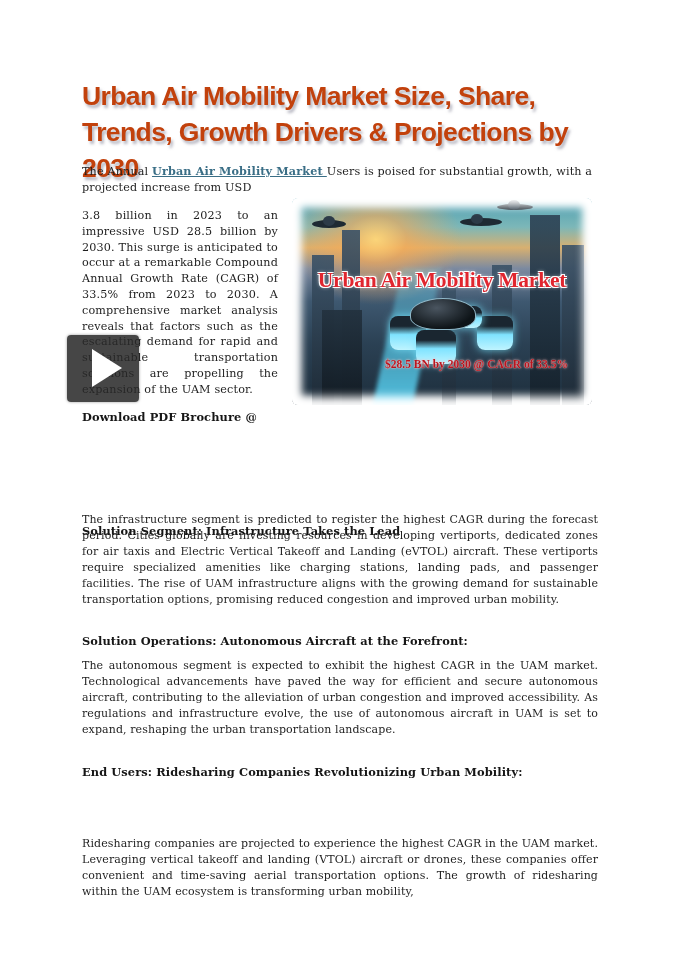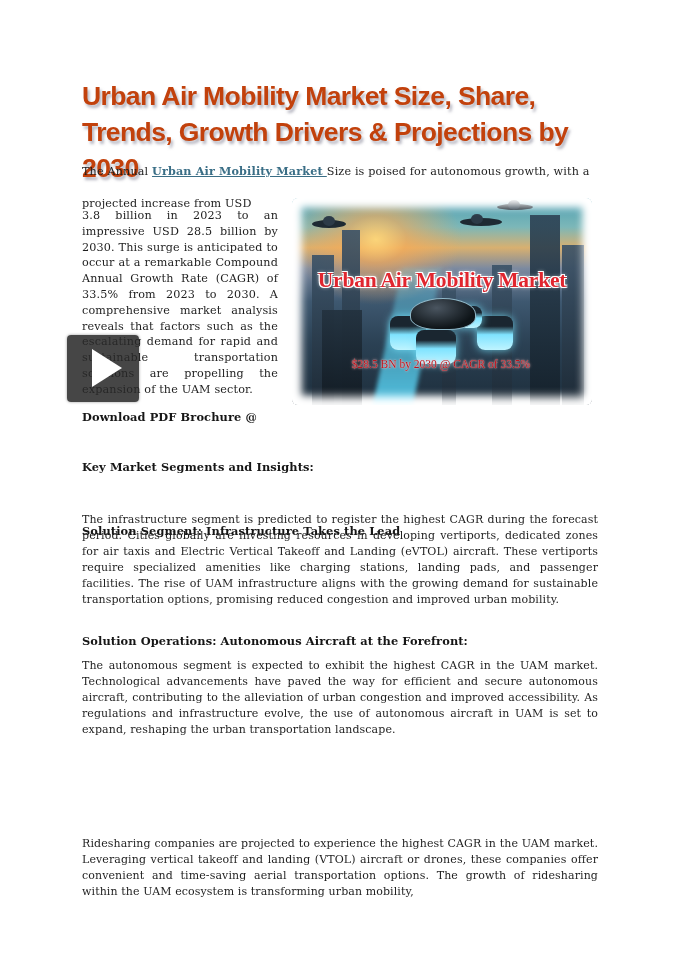--- a/index.html
+++ b/index.html
@@ -17,21 +17,21 @@
   }
 
   .body-text {
     font-family: "DejaVu Serif", serif; font-size: 11.2px; line-height: 15.8px;
     color: #1e1e1e; letter-spacing: 0.15px;
   }
 
   .intro-line {
     position: absolute; left: 82px; top: 164px; width: 520px; white-space: nowrap;
   }
-  .intro-line2 { position: absolute; left: 82px; top: 196px; white-space: nowrap; }
+  .intro-line2 { position: absolute; left: 82px; top: 180px; white-space: nowrap; }
   .intro-link { color: #3a6e86; font-weight: bold; text-decoration: underline; }
 
   .intro-col {
     position: absolute; left: 82px; top: 208px; width: 196px;
     text-align: justify;
   }
 
   .hero-image {
     position: absolute; left: 292px; top: 198px; width: 300px; height: 207px;
     overflow: hidden; border-radius: 6px;
@@ -58,22 +58,22 @@
     background: linear-gradient(180deg, #1a2630 0%, #1a2630 30%, #7fe3ff 55%, #bff4ff 100%);
     box-shadow: 0 0 8px rgba(120,230,255,0.8);
   }
   .hero-image .img-title {
     position: absolute; left: 0; width: 100%; top: 70px; text-align: center;
     font-family: "Liberation Serif", serif; font-weight: bold; font-size: 21.5px;
     color: #e0262f; letter-spacing: -0.2px;
     text-shadow: -1px -1px 0 #fff, 1px -1px 0 #fff, -1px 1px 0 #fff, 1px 1px 0 #fff, 0 0 4px #fff;
   }
   .hero-image .img-sub {
-    position: absolute; left: 29px; width: 240px; top: 158px; text-align: center;
-    font-family: "Liberation Serif", serif; font-weight: normal; font-size: 11.5px; line-height: 16px;
+    position: absolute; left: 36px; width: 240px; top: 158px; text-align: right;
+    font-family: "Liberation Serif", serif; font-weight: bold; font-size: 11.5px; line-height: 16px;
     color: #b8151f;
     text-shadow: 0 0 3px #ffb0b0, 0 0 1px #fff;
   }
   .hero-image .fade { position: absolute; inset: 0; box-shadow: inset 0 0 10px 8px #fff; pointer-events: none; }
 
   .video-overlay {
     position: absolute; left: 67px; top: 335px; width: 72px; height: 67px;
     background: rgba(40,40,40,0.86); border-radius: 4px;
     box-shadow: 0 0 3px rgba(0,0,0,0.4);
   }
@@ -99,21 +99,21 @@
   }
 </style>
 </head>
 <body>
 
 <div class="page">
 
   <h1 class="title">Urban Air Mobility Market Size, Share, Trends, Growth Drivers &amp; Projections by 2030</h1>
 
   <div class="body-text intro-line">
-    <span>The Annual </span><a class="intro-link">Urban Air Mobility Market </a><span>Size is poised for autonomous growth, with a</span>
+    <span>The Annual </span><a class="intro-link">Urban Air Mobility Market </a><span>Users is poised for substantial growth, with a</span>
   </div>
   <div class="body-text intro-line2">projected increase from USD</div>
 
   <p class="body-text intro-col">3.8 billion in 2023 to an impressive USD 28.5 billion by 2030. This surge is anticipated to occur at a remarkable Compound Annual Growth Rate (CAGR) of 33.5% from 2023 to 2030. A comprehensive market analysis reveals that factors such as the escalating demand for rapid and sustainable transportation solutions are propelling the expansion of the UAM sector.</p>
 
   <div class="hero-image">
     <div class="bldg" style="left:20px;width:22px;height:150px;"></div>
     <div class="bldg" style="left:50px;width:18px;height:175px;"></div>
     <div class="bldg" style="left:30px;width:40px;height:95px;background:linear-gradient(180deg,#23323f,#111a22);"></div>
     <div class="bldg" style="left:150px;width:14px;height:120px;"></div>
@@ -133,23 +133,23 @@
     <div class="img-sub">$28.5 BN by 2030 @ CAGR of 33.5%</div>
     <div class="fade"></div>
   </div>
 
   <div class="video-overlay">
     <div class="play"></div>
   </div>
 
   <div class="label-bold" style="top:410px;">Download PDF Brochure @</div>
 
-  <div class="label-bold" style="top:460px;">Key Market Segments and Insights:</div>
 
   <div class="label-bold" style="top:488px;margin-top:36px;">Solution Segment: Infrastructure Takes the Lead</div>
   <p class="para" style="top:512px;">The infrastructure segment is predicted to register the highest CAGR during the forecast period. Cities globally are investing resources in developing vertiports, dedicated zones for air taxis and Electric Vertical Takeoff and Landing (eVTOL) aircraft. These vertiports require specialized amenities like charging stations, landing pads, and passenger facilities. The rise of UAM infrastructure aligns with the growing demand for sustainable transportation options, promising reduced congestion and improved urban mobility.</p>
 
   <div class="label-bold" style="top:634px;">Solution Operations: Autonomous Aircraft at the Forefront:</div>
   <p class="para" style="top:658px;">The autonomous segment is expected to exhibit the highest CAGR in the UAM market. Technological advancements have paved the way for efficient and secure autonomous aircraft, contributing to the alleviation of urban congestion and improved accessibility. As regulations and infrastructure evolve, the use of autonomous aircraft in UAM is set to expand, reshaping the urban transportation landscape.</p>
 
+  <div class="label-bold" style="top:765px;">End Users: Ridesharing Companies Revolutionizing Urban Mobility:</div>
   <p class="para" style="top:836px;">Ridesharing companies are projected to experience the highest CAGR in the UAM market. Leveraging vertical takeoff and landing (VTOL) aircraft or drones, these companies offer convenient and time-saving aerial transportation options. The growth of ridesharing within the UAM ecosystem is transforming urban mobility,</p>
 
 </div>
 
 </body></html>

